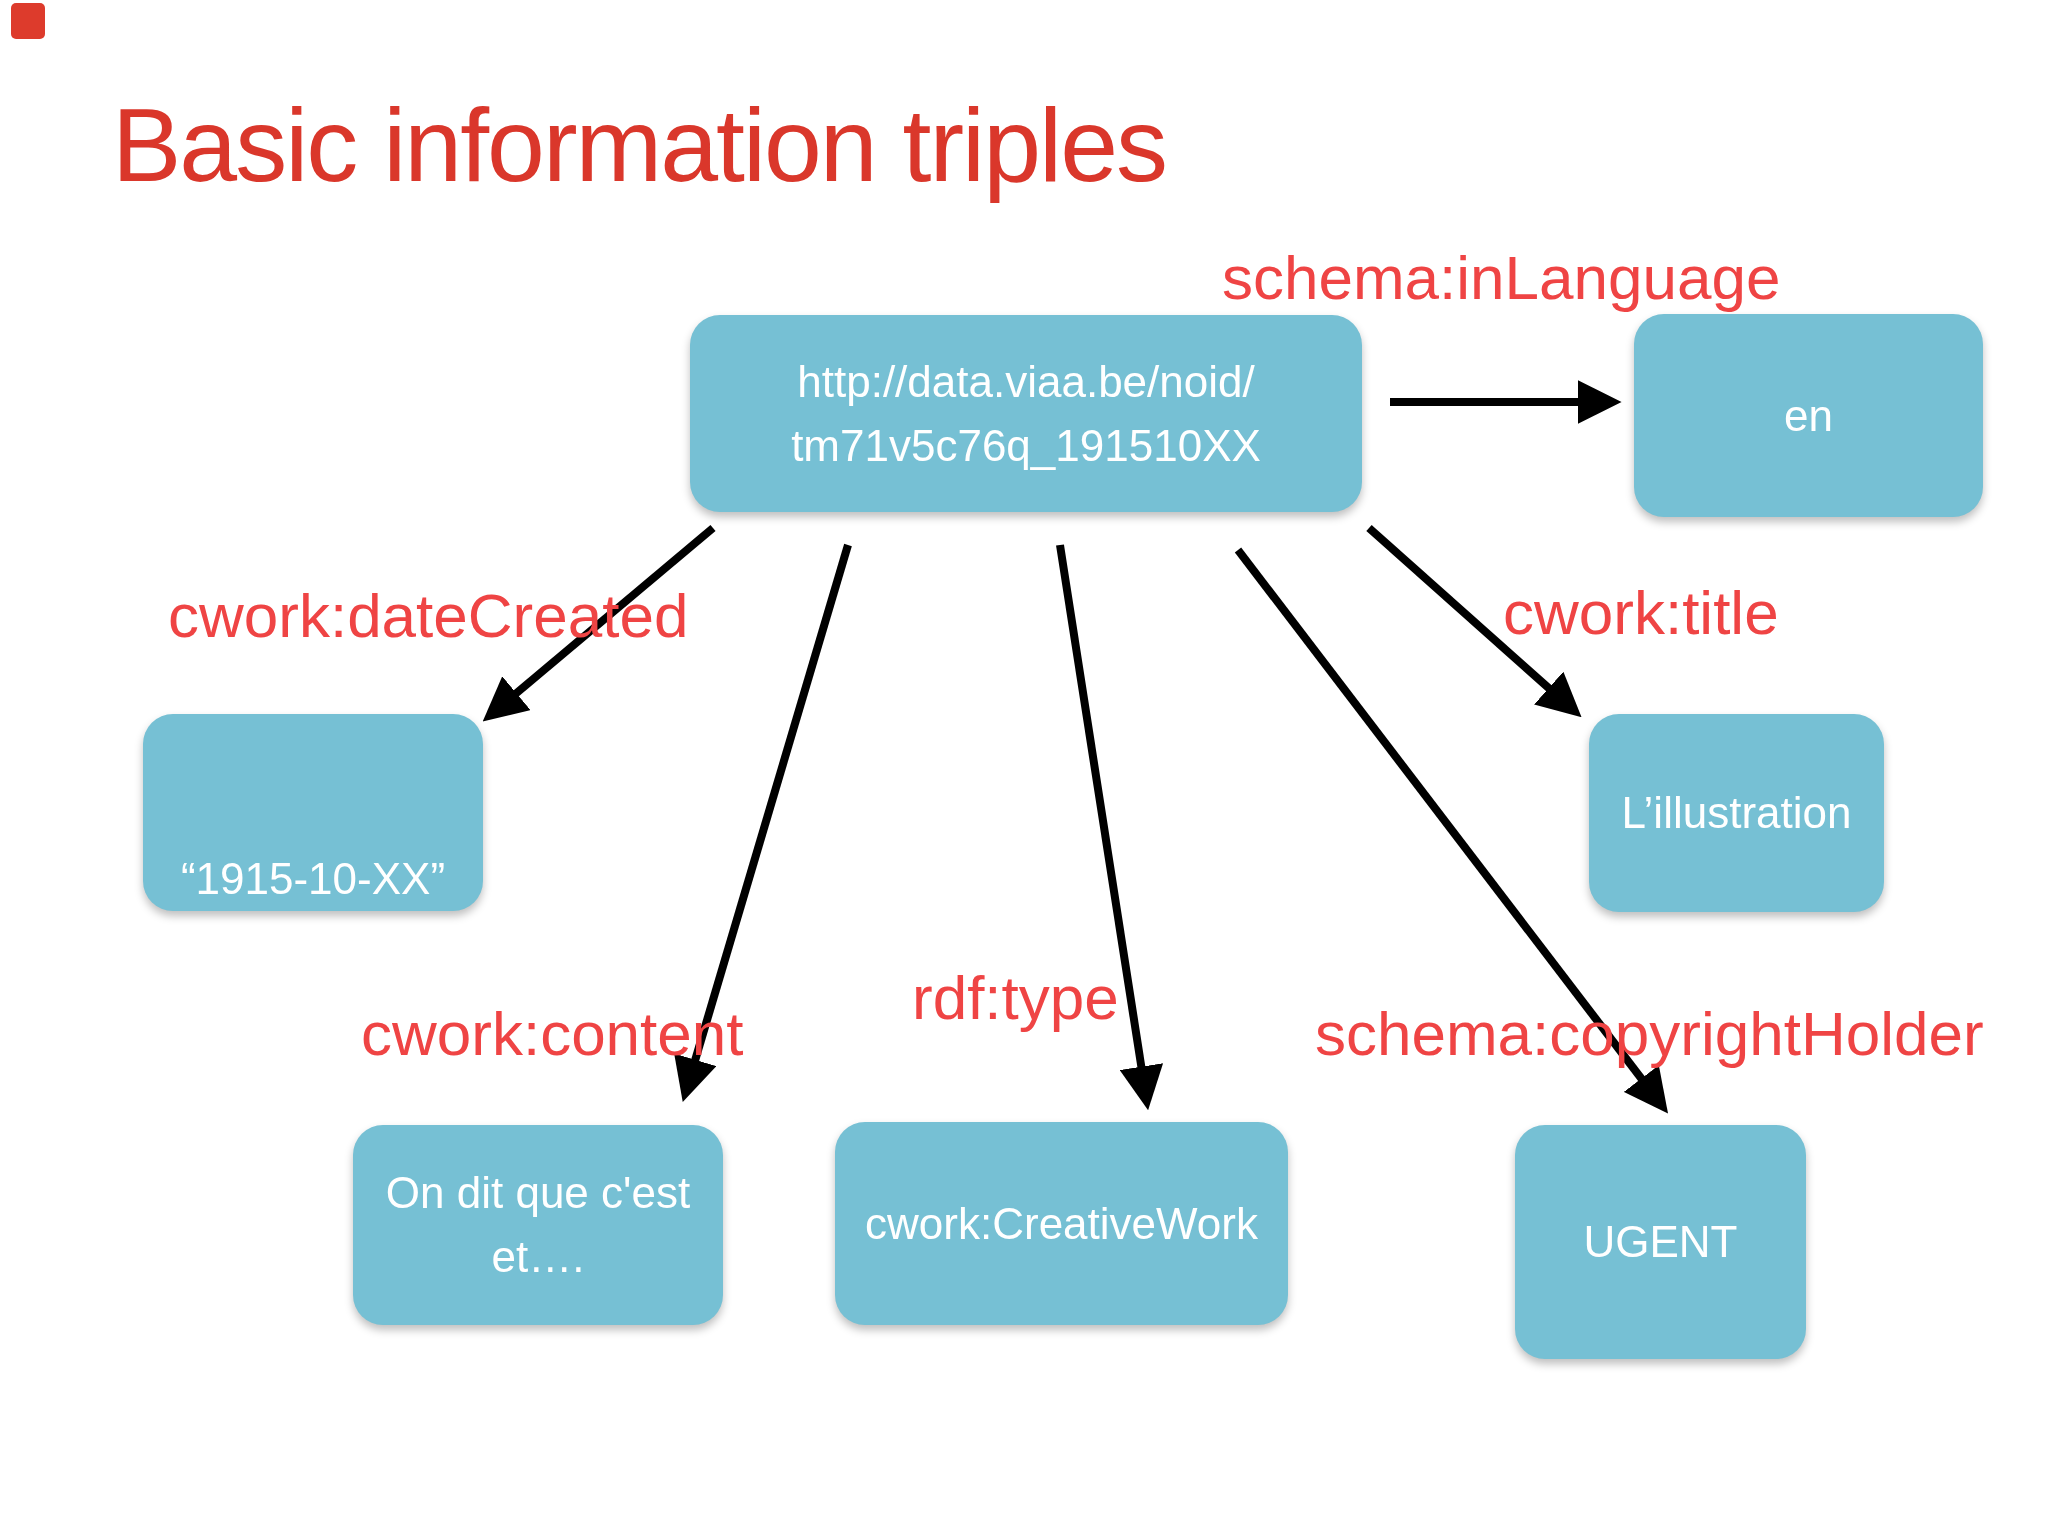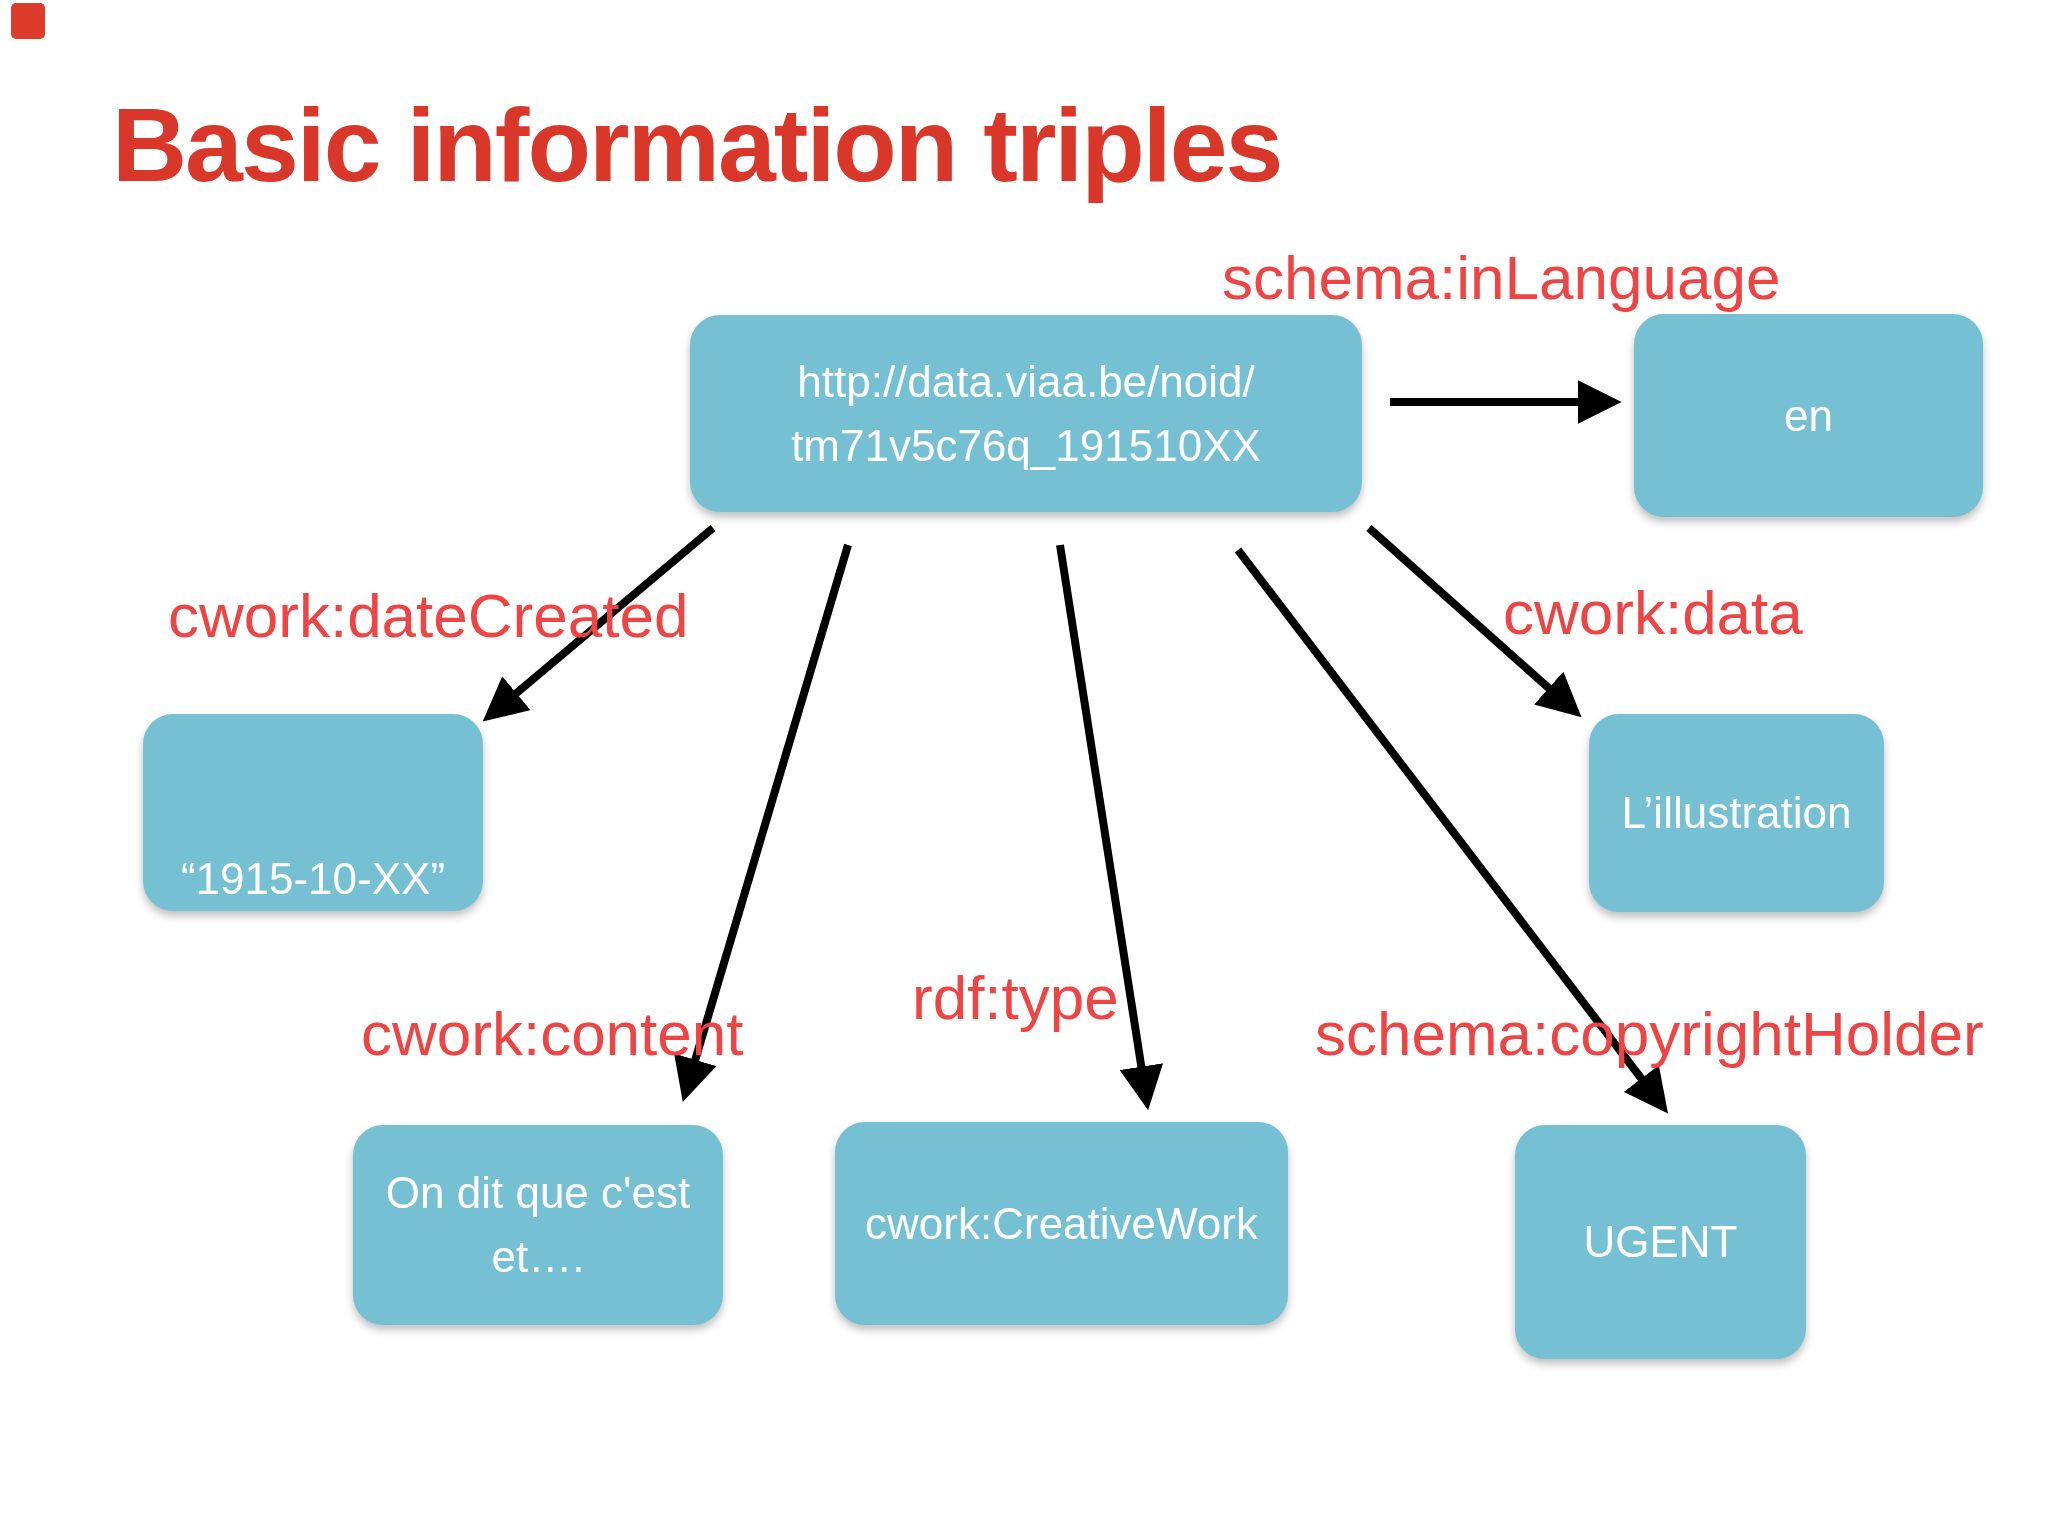--- a/index.html
+++ b/index.html
@@ -14,21 +14,21 @@
     position: absolute;
     left: 11px; top: 3px;
     width: 34px; height: 36px;
     border-radius: 5px;
     background: #dd3b2c;
   }
   .slide-title {
     position: absolute;
     left: 112px; top: 86px;
     font-size: 104px;
-    font-weight: bold;
+    font-weight: normal;
     letter-spacing: -2px;
     color: #da372b;
     white-space: nowrap;
   }
   .predicate {
     position: absolute;
     font-size: 62px;
     color: #ef4444;
     white-space: nowrap;
   }
@@ -89,21 +89,21 @@
   <line class="arrow-line" x1="1390" y1="402" x2="1582" y2="402" marker-end="url(#ah)"></line>
   <line class="arrow-line" x1="713" y1="528" x2="513" y2="696" marker-end="url(#ah)"></line>
   <line class="arrow-line" x1="848" y1="545" x2="694" y2="1064" marker-end="url(#ah)"></line>
   <line class="arrow-line" x1="1060" y1="545" x2="1142" y2="1071" marker-end="url(#ah)"></line>
   <line class="arrow-line" x1="1238" y1="550" x2="1644" y2="1082" marker-end="url(#ah)"></line>
   <line class="arrow-line" x1="1369" y1="528" x2="1552" y2="691" marker-end="url(#ah)"></line>
 </svg>
 
 <div class="predicate p-inlanguage">schema:inLanguage</div>
 <div class="predicate p-datecreated">cwork:dateCreated</div>
-<div class="predicate p-worktitle">cwork:data</div>
+<div class="predicate p-worktitle">cwork:title</div>
 <div class="predicate p-content">cwork:content</div>
 <div class="predicate p-rdftype">rdf:type</div>
 <div class="predicate p-copyright">schema:copyrightHolder</div>
 
 <div class="node n-subject">
   <span>http://data.viaa.be/noid/</span>
   <span>tm71v5c76q_191510XX</span>
 </div>
 
 <div class="node n-language">

